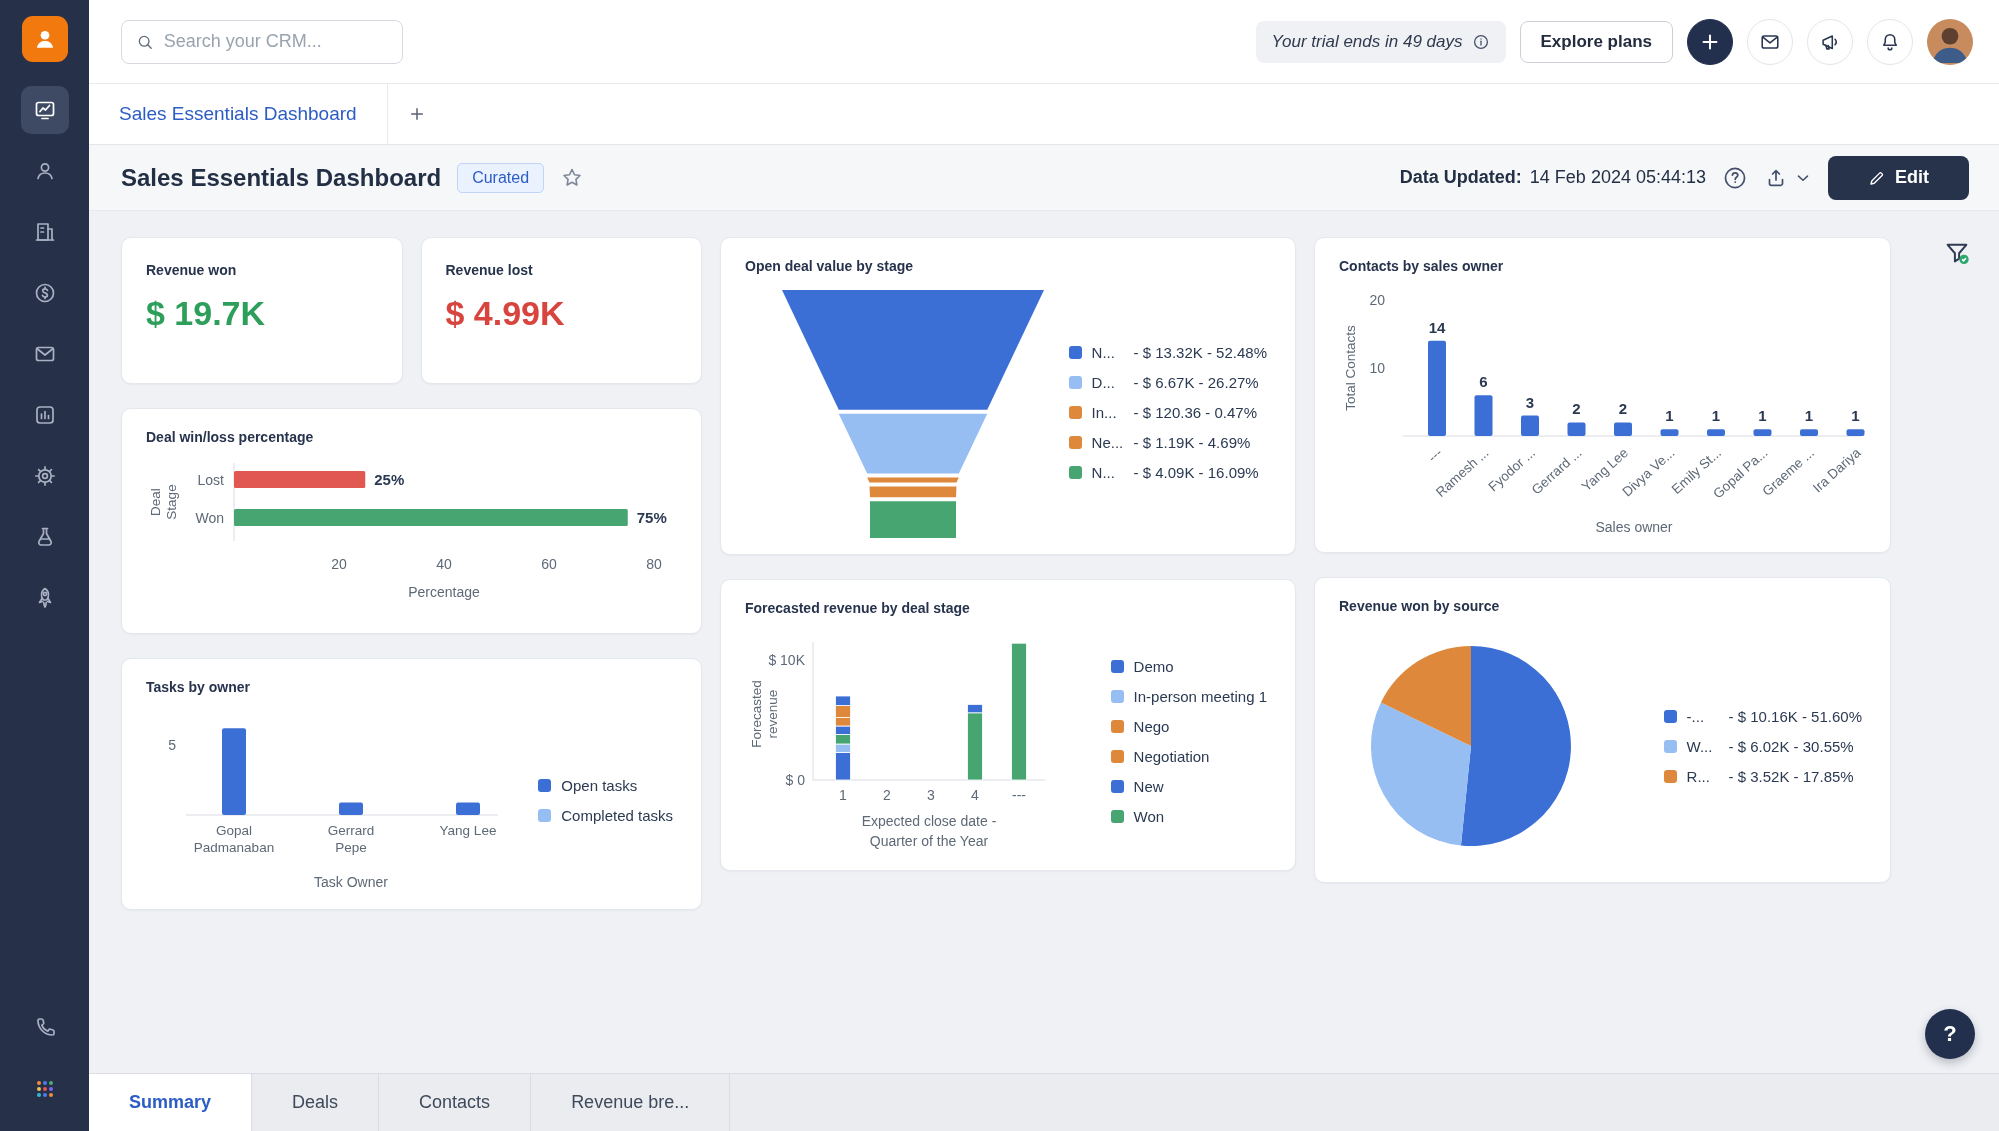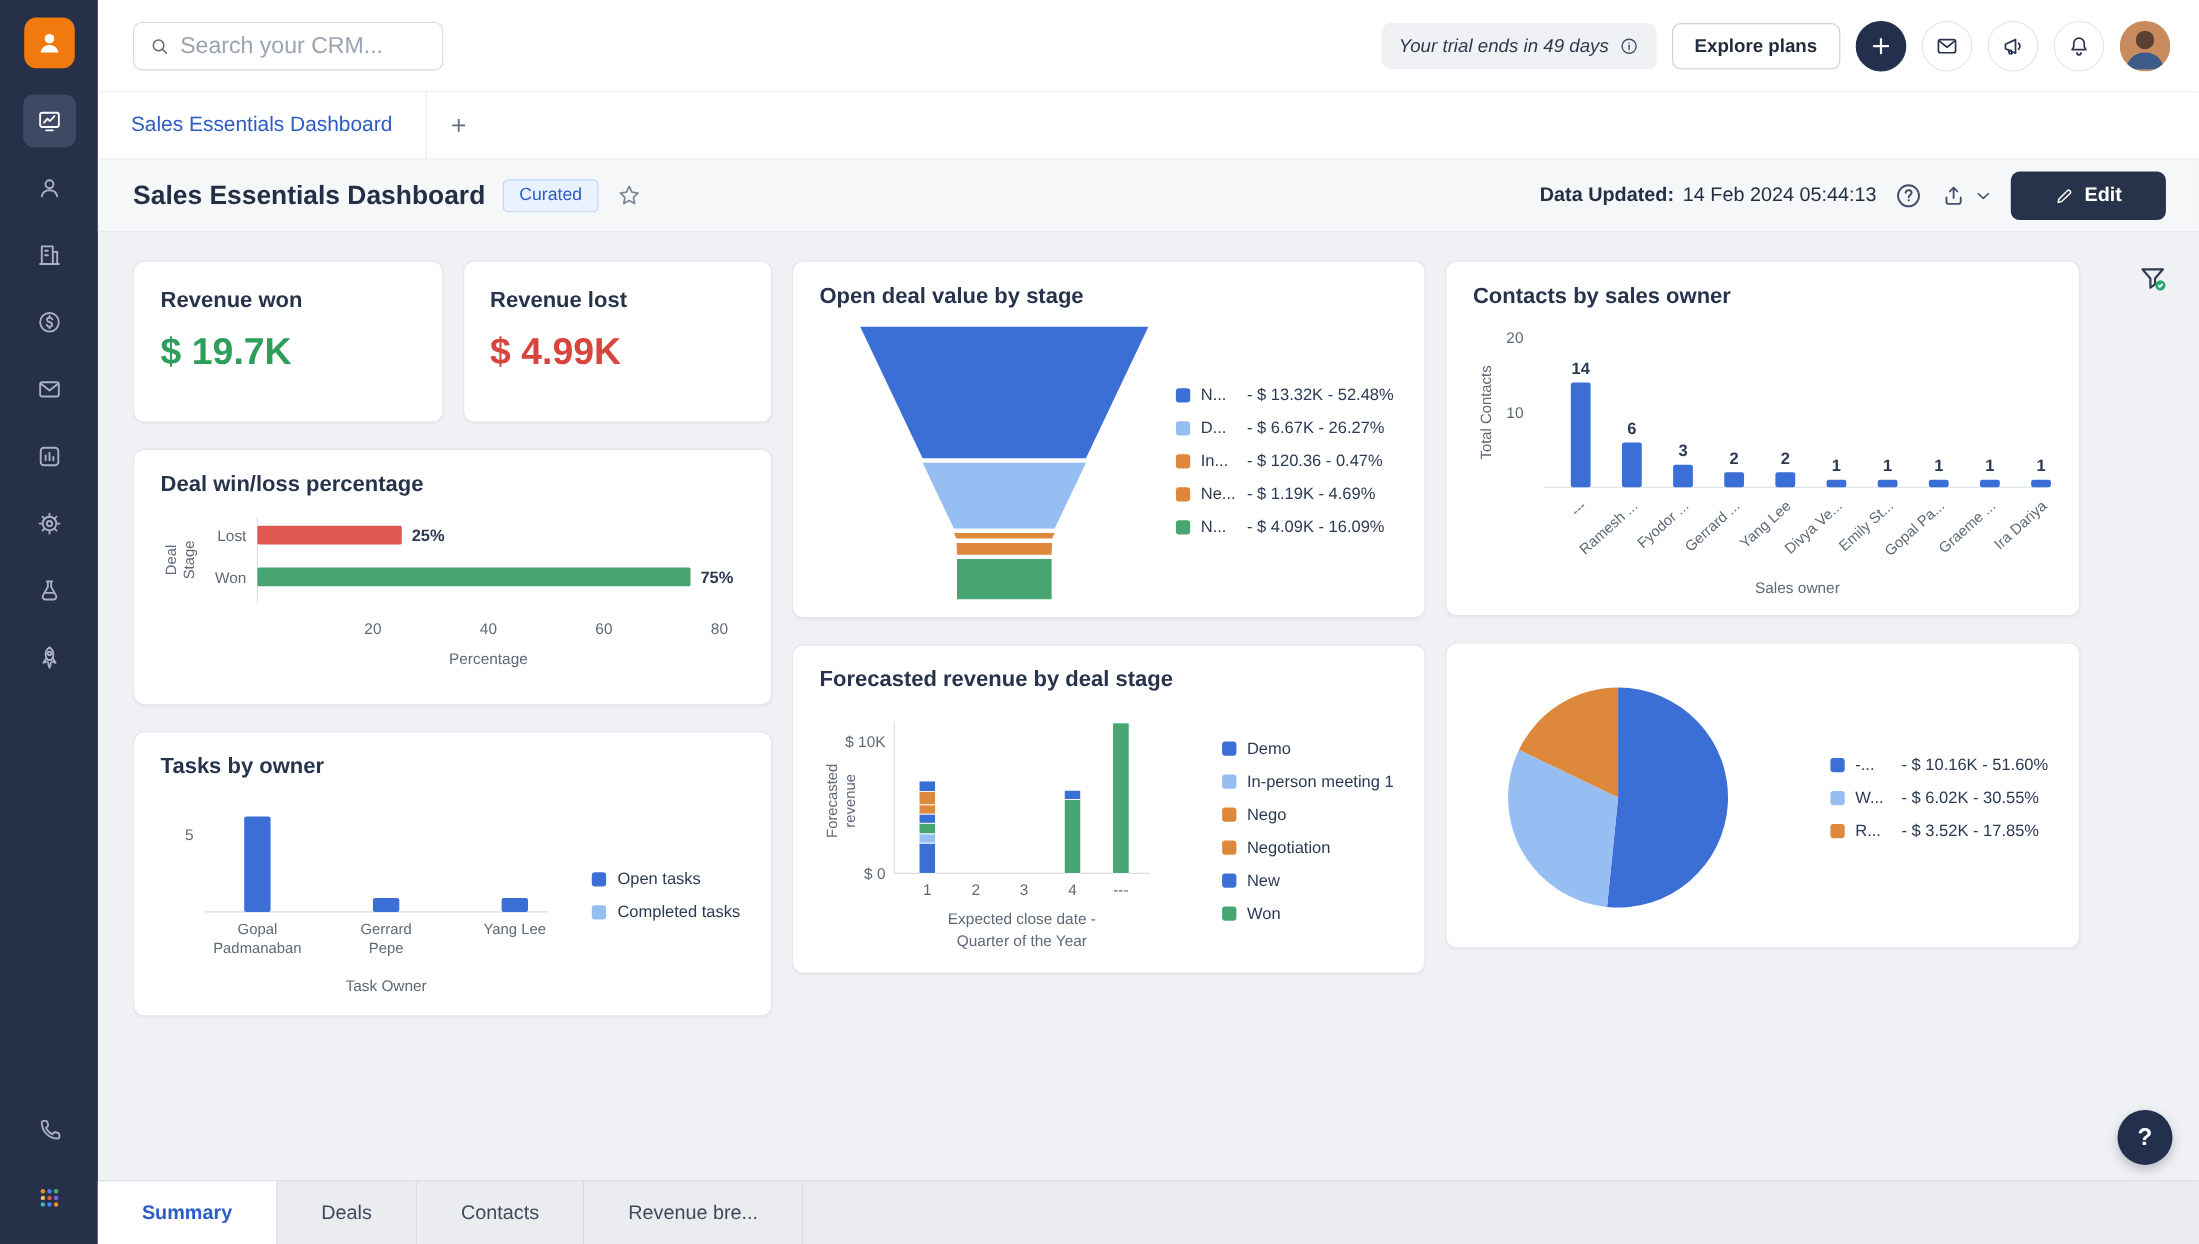--- a/index.html
+++ b/index.html
@@ -17,21 +17,21 @@
   .side-item{width:48px;height:48px;border-radius:10px;display:flex;align-items:center;justify-content:center;color:#A9B1C2;margin-bottom:13px}
   .side-item.active{background:#3E4963;color:#FFFFFF}
   .side-item svg{stroke:currentColor;fill:none;stroke-width:1.7;stroke-linecap:round;stroke-linejoin:round}
   .side-spacer{margin-top:auto}
 
   
   .main{flex:1;display:flex;flex-direction:column;min-width:0}
 
   .topbar{height:84px;background:#fff;display:flex;align-items:center;padding:0 26px 0 32px;border-bottom:1px solid #E8EAEE}
   .search-box{display:flex;align-items:center;gap:10px;width:282px;height:44px;border:1px solid #D6DAE0;border-radius:8px;padding:0 14px;background:#fff}
-  .search-box input{border:none;outline:none;font-size:21px;color:#a16207;width:100%;background:transparent}
+  .search-box input{border:none;outline:none;font-size:18px;color:#a16207;width:100%;background:transparent}
   .search-box input::placeholder{color:#9AA3AF}
   .topbar-right{margin-left:auto;display:flex;align-items:center;gap:14px}
   .trial-pill{display:flex;align-items:center;gap:9px;background:#F0F1F4;border-radius:8px;height:42px;padding:0 16px;color:#2E3A4E}
   .trial-pill .trial-text{font-style:italic;font-size:17px}
   .explore-btn{height:42px;padding:0 20px;border:1px solid #CBD0D8;border-radius:8px;background:#fff;font-size:17px;color:#232C3D;font-weight:bold}
   .circle-btn{width:46px;height:46px;border-radius:50%;border:1px solid #E2E5EA;background:#fff;display:flex;align-items:center;justify-content:center;color:#2A3650}
   .circle-btn svg{stroke:currentColor;fill:none;stroke-width:1.7;stroke-linecap:round;stroke-linejoin:round}
   .circle-btn.dark{background:#22304E;border-color:#22304E;color:#fff}
   .avatar{width:46px;height:46px;border-radius:50%;overflow:hidden;flex:0 0 46px}
 
@@ -51,21 +51,21 @@
   .edit-btn{height:44px;background:#27324B;color:#fff;border-radius:8px;display:flex;align-items:center;gap:9px;padding:0 40px;font-size:18px;font-weight:bold}
 
   
   .content{height:862px;padding:26px 32px 0;display:flex;gap:18px;position:relative}
   .col{display:flex;flex-direction:column;gap:24px}
   .col-a{width:581px}
   .col-b{width:576px}
   .col-c{width:577px}
   .kpi-row{display:flex;gap:18px}
   .card{background:#fff;border:1px solid #E4E7EC;border-radius:10px;padding:20px 24px 16px;box-shadow:0 1px 2px rgba(16,24,40,.04);overflow:hidden}
-  .card-title{font-size:20px;font-weight:bold;color:#27334D;margin-bottom:12px}
+  .card-title{font-size:14px;font-weight:bold;color:#27334D;margin-bottom:12px}
   .kpi{flex:1;height:147px;padding-top:24px}
   .kpi-value{font-size:34px;font-weight:bold;margin-top:16px}
   .chart-body{display:flex;align-items:center}
   .legend{display:flex;flex-direction:column;gap:13px;margin-left:auto;padding-right:4px}
   .legend-row{display:flex;align-items:center;gap:10px;font-size:15px;color:#2B3A52;white-space:nowrap}
   .swatch{width:13px;height:13px;border-radius:3px;flex:0 0 auto}
   .legend-label{min-width:32px}
   .rail{flex:1;position:relative}
   .filter-btn{position:absolute;top:2px;right:-4px;color:#2F3B52}
 
@@ -485,20 +485,21 @@
                 <text x="476" y="168" font-size="13.5" fill="#5E6977" text-anchor="end" font-weight="normal" transform="rotate(-42 476 168)">Graeme ...</text>
                 <rect x="507.5" y="143.2" width="18" height="6.8" rx="2" fill="#3C6FD6"></rect>
                 <text x="516.5" y="135.2" font-size="15" fill="#2B3A52" text-anchor="middle" font-weight="bold">1</text>
                 <text x="522.5" y="168" font-size="13.5" fill="#5E6977" text-anchor="end" font-weight="normal" transform="rotate(-42 522.5 168)">Ira Dariya</text>
                 <text x="295" y="246" font-size="14" fill="#5E6977" text-anchor="middle" font-weight="normal">Sales owner</text>
               </svg>
             </div>
         </section>
 
         <section class="card">
+          <h3 class="card-title">Revenue won by source</h3>
           <div class="chart-body">
               <svg width="240" height="240" style="margin-left: 12px;">
                 <path d="M120,120 L120.00,20.00 A100,100 0 1 1 109.96,219.50 Z" fill="#3C6FD6"></path>
                 <path d="M120,120 L109.96,219.50 A100,100 0 0 1 29.92,76.57 Z" fill="#97BEF3"></path>
                 <path d="M120,120 L29.92,76.57 A100,100 0 0 1 120.00,20.00 Z" fill="#DE883B"></path>
               </svg>
               <div class="legend">
                 <div class="legend-row">
                   <span class="swatch" style="background: rgb(60, 111, 214);"></span>
                   <span class="legend-label">-...</span>

